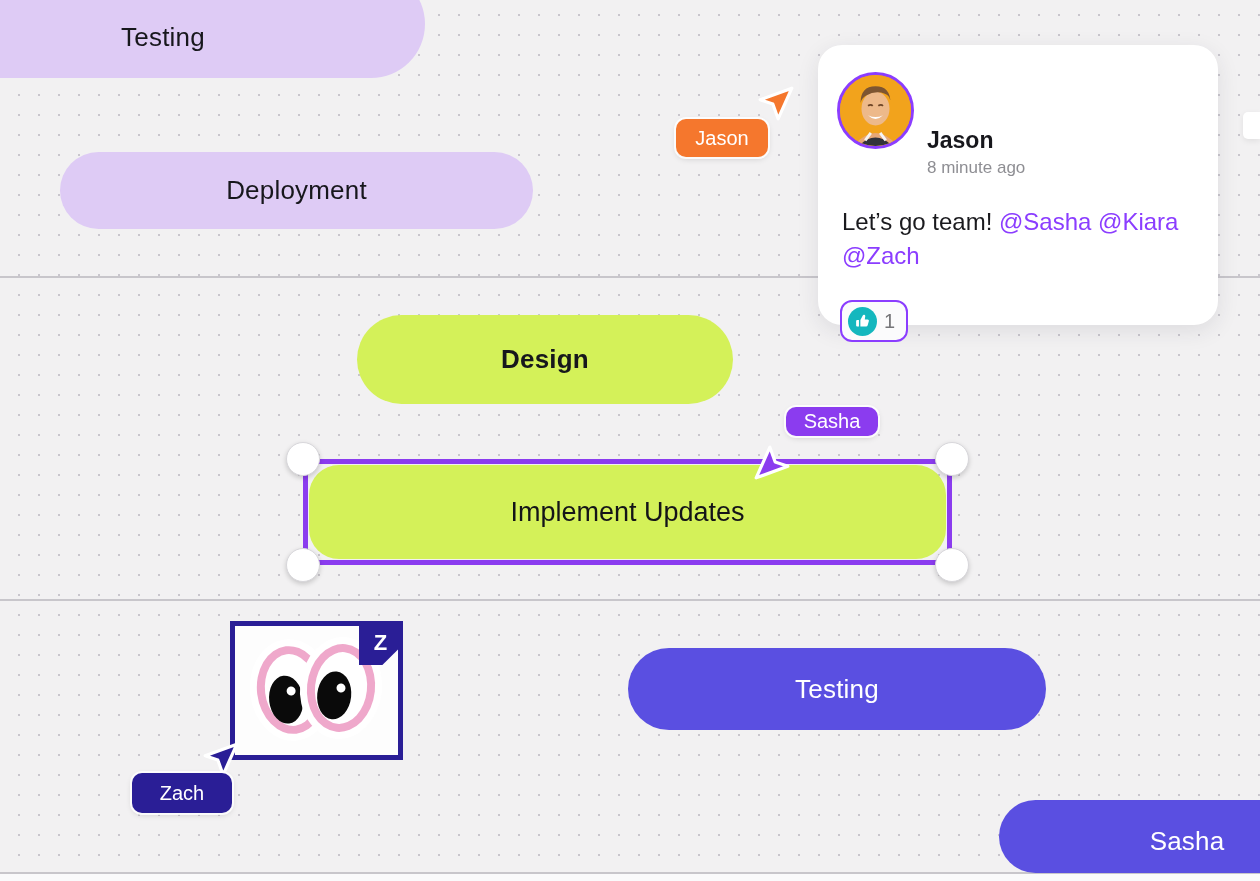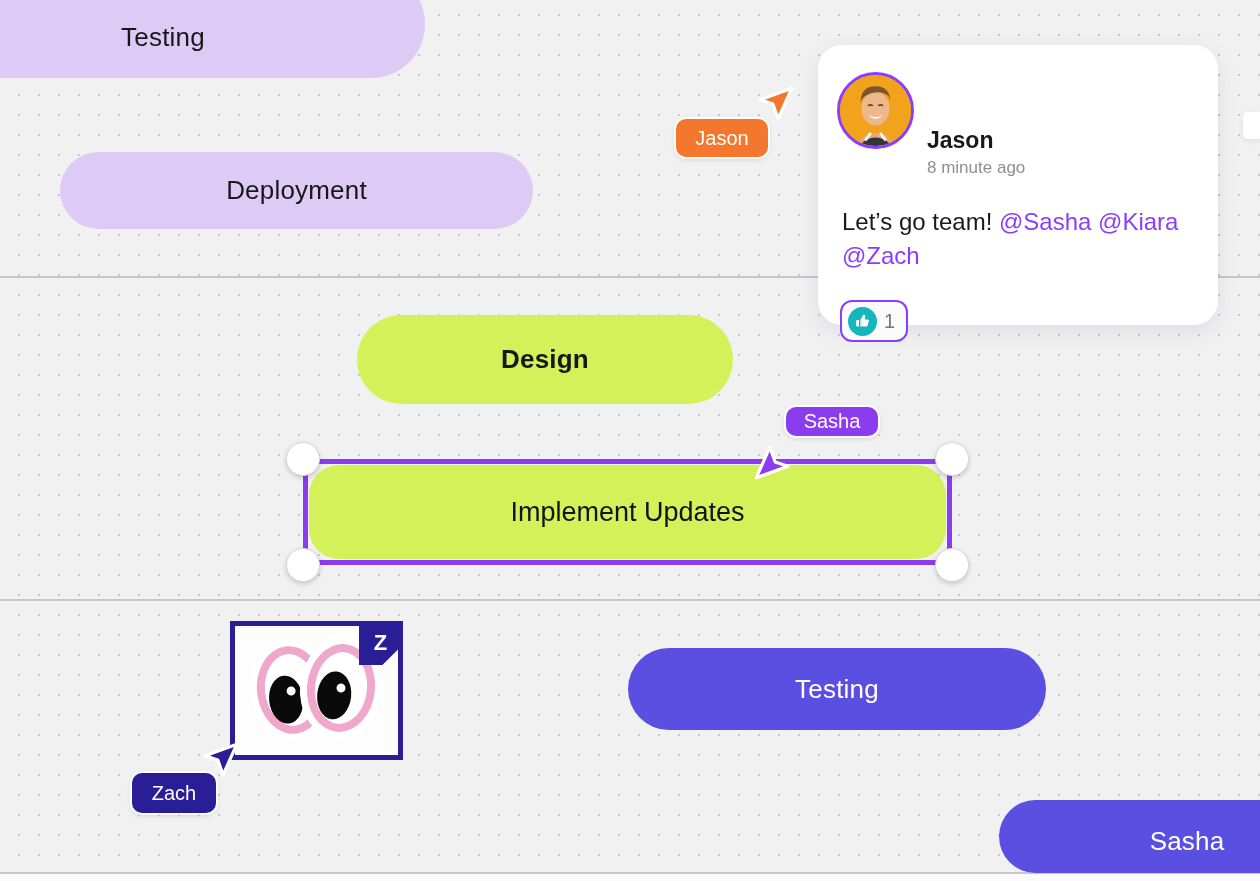--- a/index.html
+++ b/index.html
@@ -65,21 +65,21 @@
                     display:flex; align-items:center; justify-content:center; }
   .reaction-thumb svg { width:17px; height:17px; }
   .reaction-count { font-size:20px; color:#767679; }
 
   
   .cursor-label { position:absolute; display:flex; align-items:center; justify-content:center;
                   color:#FFFFFF; font-size:20px; font-weight:500; border-radius:10px;
                   box-shadow:0 0 0 2px rgba(255,255,255,.85), 0 2px 6px rgba(0,0,0,.15); z-index:8; }
   .label--jason { left:676px; top:119px; width:92px; height:38px; background:#F5772D; }
   .label--sasha { left:786px; top:407px; width:92px; height:29px; background:#8B3CEF; }
-  .label--zach  { left:132px; top:773px; width:84px; height:40px; background:#2A1E96; }
+  .label--zach  { left:132px; top:773px; width:100px; height:40px; background:#2A1E96; }
   .cursor-arrow { position:absolute; width:38px; height:38px; z-index:8; }
   .arrow--jason { left:757px; top:85px; }
   .arrow--sasha { left:753px; top:443px; transform:rotate(180deg); }
   .arrow--zach  { left:202px; top:741px; }
 
   
   .sticker-box { position:absolute; left:230px; top:621px; width:173px; height:139px;
                  border:5px solid #2A1E96; background:#FDFDFD; z-index:4; }
   .sticker-box svg.eyes { position:absolute; left:4px; top:2px; width:152px; height:124px; }
   .sticker-badge { position:absolute; right:0; top:0; width:39px; height:39px; background:#2A1E96;

